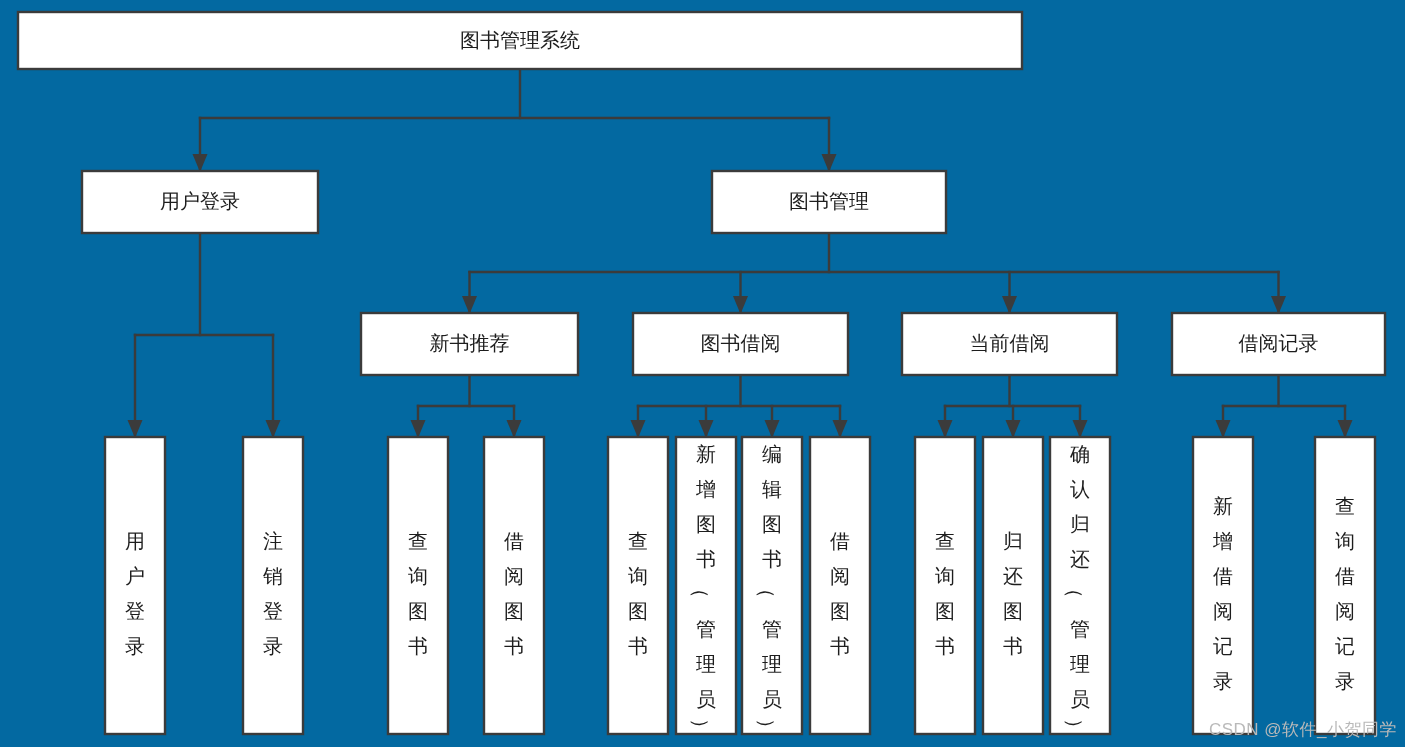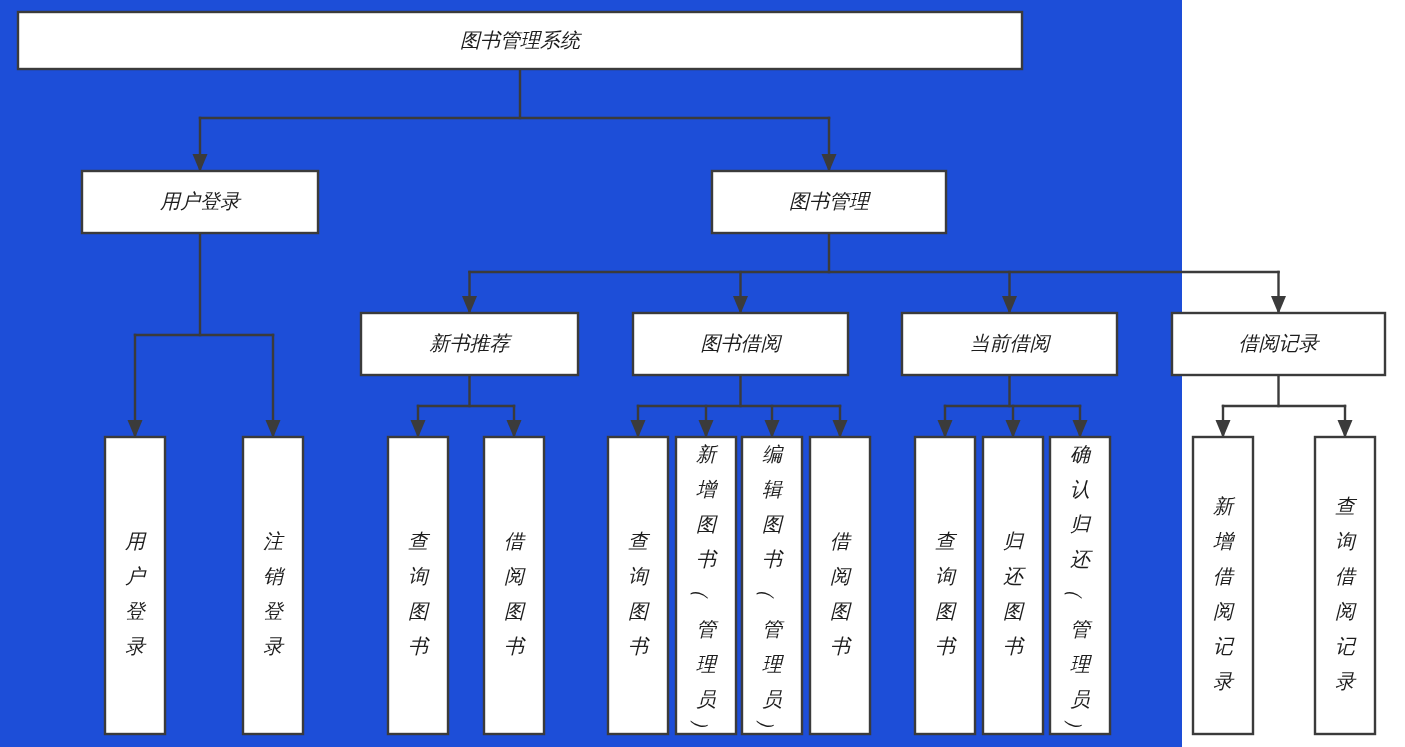--- a/index.html
+++ b/index.html
@@ -9,24 +9,23 @@
     background: #ffffff;
   }
   body {
     width: 1405px;
     height: 747px;
     font-family: "Liberation Sans", "DejaVu Sans", sans-serif;
     overflow: hidden;
   }
   #diagram-root {
     position: relative;
-    width: 1182px;
+    width: 1405px;
     height: 747px;
-    background: #1d4ed8;
-    font-style: italic;
+    background: #0369a1;
   }
   svg.diagram {
     position: absolute;
     left: 0;
     top: 0;
     width: 1405px;
     height: 747px;
   }
   .node-rect {
     fill: #ffffff;
@@ -258,14 +257,15 @@
           <text x="1345" y="507.8" class="node-label-h" dominant-baseline="alphabetic">查</text>
           <text x="1345" y="542.8" class="node-label-h" dominant-baseline="alphabetic">询</text>
           <text x="1345" y="577.8" class="node-label-h" dominant-baseline="alphabetic">借</text>
           <text x="1345" y="612.8" class="node-label-h" dominant-baseline="alphabetic">阅</text>
           <text x="1345" y="647.8" class="node-label-h" dominant-baseline="alphabetic">记</text>
           <text x="1345" y="682.8" class="node-label-h" dominant-baseline="alphabetic">录</text>
         </g>
       </g>
   </svg>
 
+  <div class="watermark">CSDN @软件_小贺同学</div>
 
 </div>
 
 </body></html>

